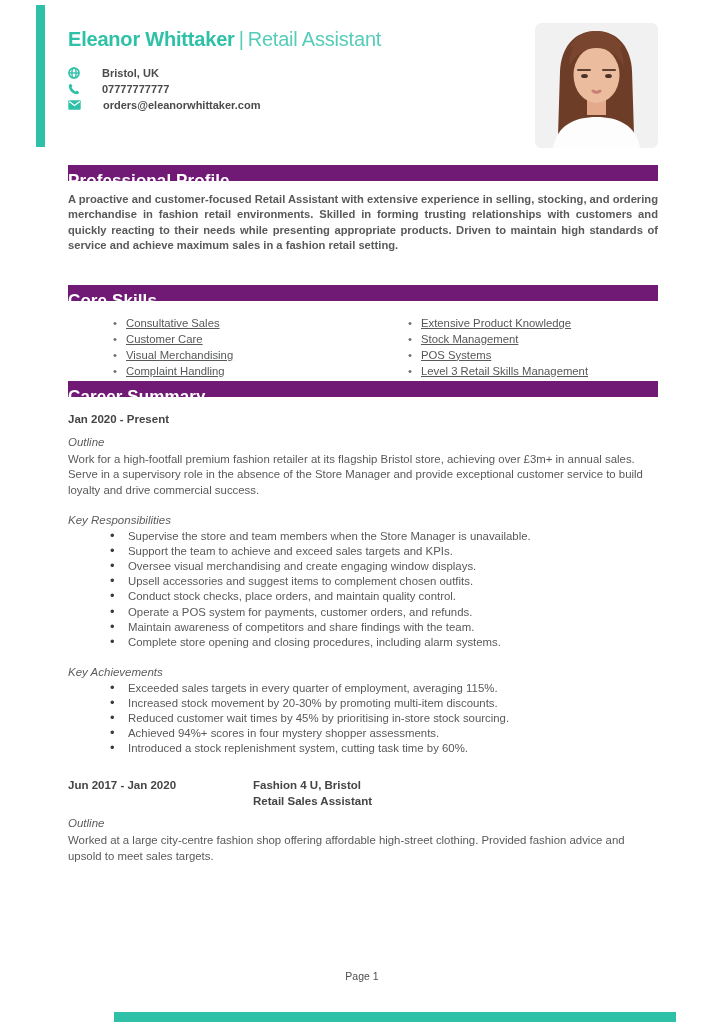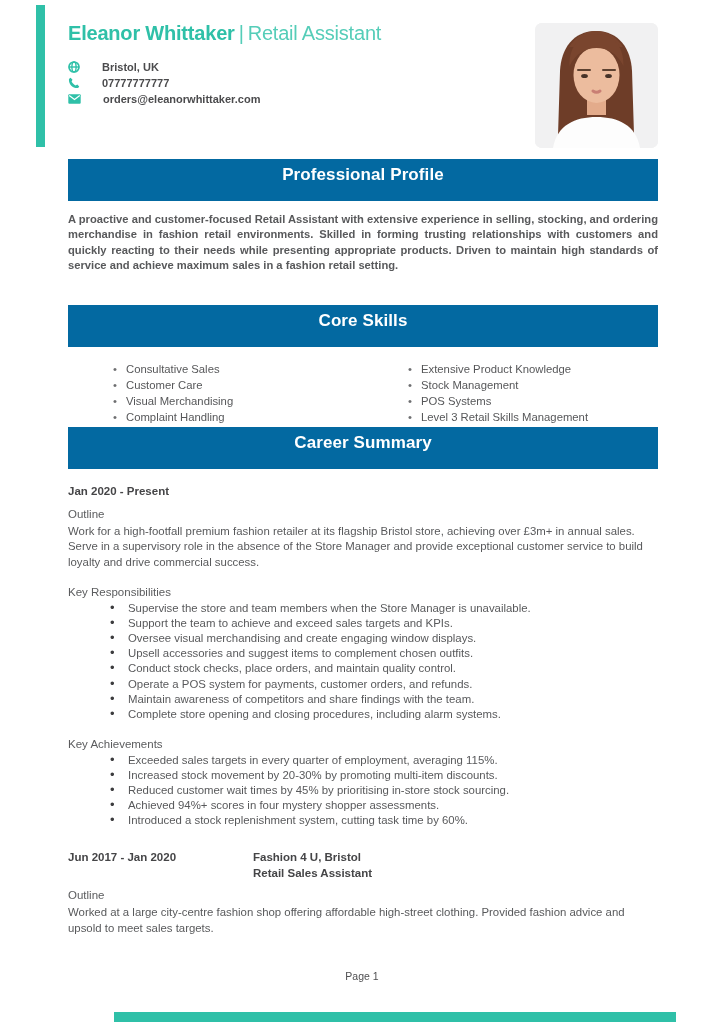--- a/index.html
+++ b/index.html
@@ -23,21 +23,21 @@
   .accent-bar-bottom {
     position: absolute;
     left: 114px; bottom: 2px;
     width: 562px; height: 10px;
     background: #2fc0a8;
   }
   .content { padding: 0 66px 0 68px; }
 
   
   .name-line {
-    margin-top: 22px;
+    margin-top: 28px;
     font-size: 20px;
     line-height: 23px;
     letter-spacing: -0.2px;
     font-weight: bold;
     color: #2fc0a8;
     white-space: nowrap;
   }
   .name-line .sep, .name-line .role {
     font-weight: normal;
     color: #55cdb8;
@@ -60,27 +60,27 @@
     top: 23px; right: 66px;
     width: 123px; height: 125px;
     border-radius: 7px;
     overflow: hidden;
     background: #f1f1f2;
   }
   .photo svg { display: block; }
 
   
   .banner {
-    height: 42px;
-    background: #0369a1;
+    height: 16px;
+    background: #701a75;
     color: #ffffff;
     font-size: 17px;
     font-weight: bold;
     letter-spacing: 0.1px;
-    text-align: center;
+    text-align: left;
     line-height: 32px;
   }
   .banner.profile-banner { margin-top: 52px; }
   .banner.skills-banner  { margin-top: 32px; }
   .banner.career-banner  { margin-top: 2px; }
 
   .profile-text {
     margin-top: 11px;
     font-size: 11.2px;
     line-height: 15.3px;
@@ -88,21 +88,21 @@
     color: #58595b;
     font-weight: bold;
   }
 
   
   .skills-grid {
     margin-top: 15px;
     display: grid;
     grid-template-columns: 1fr 1fr;
   }
-  .skills-col { list-style: none; padding-left: 45px; }
+  .skills-col { list-style: none; padding-left: 45px; text-decoration: underline; }
   .skills-col li {
     position: relative;
     padding-left: 13px;
     font-size: 11.3px;
     line-height: 15.8px;
     color: #565759;
   }
   .skills-col li::before {
     content: "\2022";
     position: absolute;
@@ -117,20 +117,21 @@
     margin-top: 15px;
     font-size: 11.5px;
     line-height: 15.5px;
     font-weight: bold;
     color: #454547;
   }
   .job-header.second { margin-top: 22px; }
   .sub-label {
     margin-top: 8px;
     font-size: 11.5px;
+    font-style: italic;
     color: #5b5c5e;
   }
   .sub-label.spaced { margin-top: 16px; }
   .job-paragraph {
     margin-top: 4px;
     font-size: 11.4px;
     line-height: 15.4px;
     color: #58595b;
     max-width: 578px;
   }

